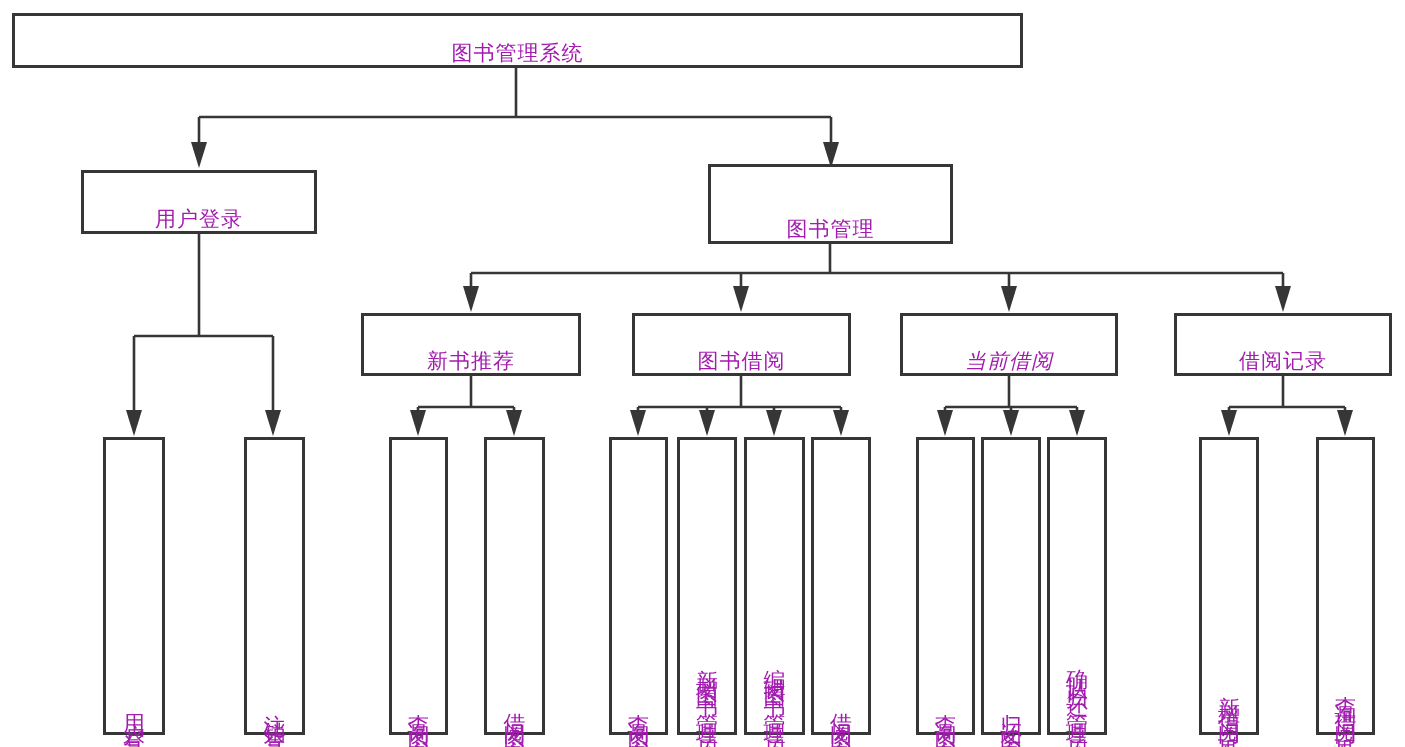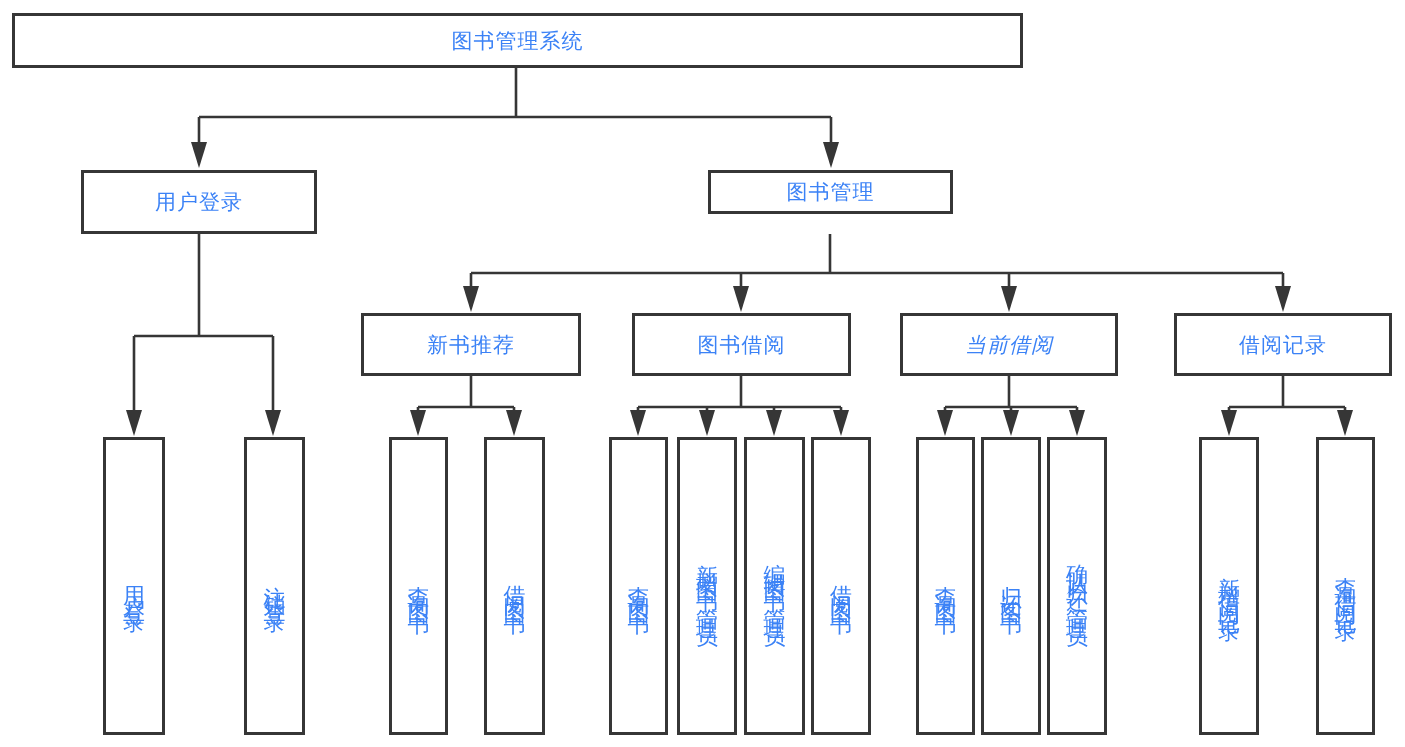--- a/index.html
+++ b/index.html
@@ -15,38 +15,38 @@
   svg.wires {
     position: absolute;
     left: 0; top: 0;
     width: 1405px; height: 747px;
   }
   .box {
     position: absolute;
     border: 3px solid #363636;
     background: #ffffff;
     display: flex;
-    align-items: center;
+    align-items: flex-end;
     justify-content: center;
-    color: #3b82f6;
+    color: #a21caf;
     font-size: 21px;
     letter-spacing: 1px;
     line-height: 1.2;
     text-align: center;
   }
   .box .vlabel {
     writing-mode: vertical-rl;
     letter-spacing: 9px;
     line-height: 1;
     font-size: 22px;
   }
   
   .n-root  { left: 12px;   top: 13px;  width: 1011px; height: 55px; }
   .n-l2a   { left: 81px;   top: 170px; width: 236px;  height: 64px; }
-  .n-l2b   { left: 708px;  top: 170px; width: 245px;  height: 44px; }
+  .n-l2b   { left: 708px;  top: 164px; width: 245px;  height: 80px; }
   .n-l3a   { left: 361px;  top: 313px; width: 220px;  height: 63px; }
   .n-l3b   { left: 632px;  top: 313px; width: 219px;  height: 63px; }
   .n-l3c   { left: 900px;  top: 313px; width: 218px;  height: 63px; font-style: italic; }
   .n-l3d   { left: 1174px; top: 313px; width: 218px;  height: 63px; }
   .leaf    { top: 437px; height: 298px; }
   .n-f01 { left: 103px;  width: 62px; }
   .n-f02 { left: 244px;  width: 61px; }
   .n-f03 { left: 389px;  width: 59px; }
   .n-f04 { left: 484px;  width: 61px; }
   .n-f05 { left: 609px;  width: 59px; }

